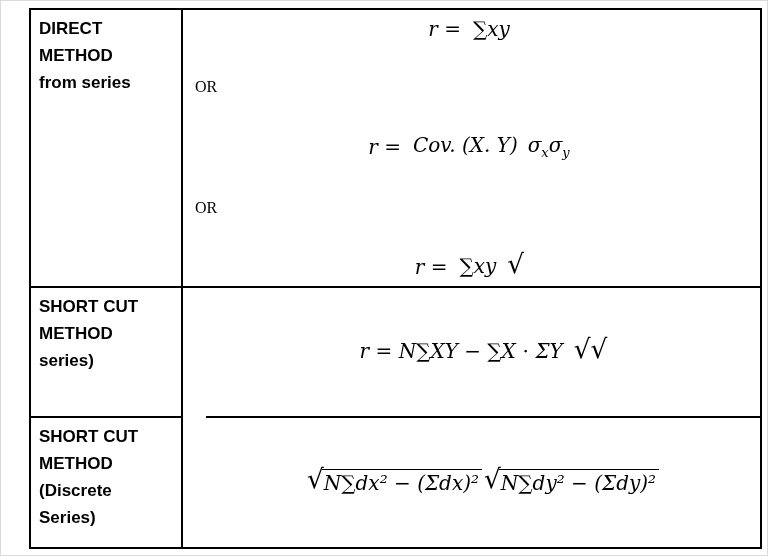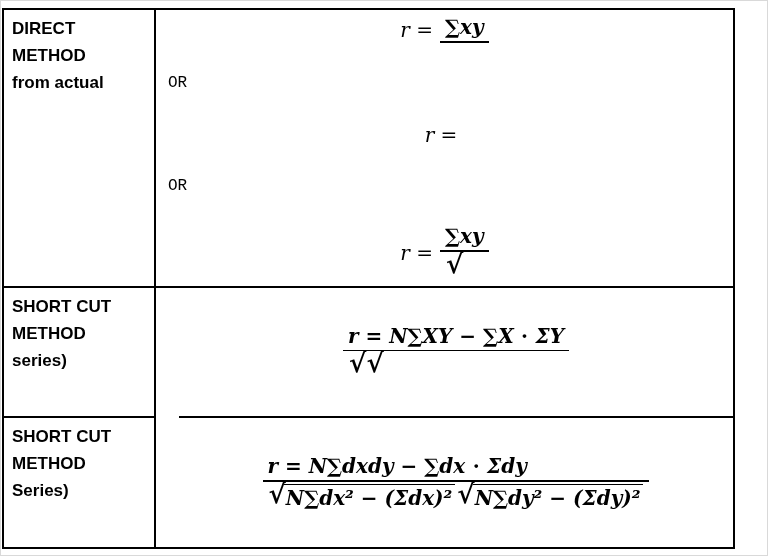--- a/index.html
+++ b/index.html
@@ -7,21 +7,21 @@
     position:relative;
     width:768px;height:556px;
     background:#ffffff;
     box-sizing:border-box;
     border:1px solid #d9d9d9;
     font-family:"Liberation Sans",sans-serif;
     color:#000;
     overflow:hidden;
   }
   .tbl{
-    position:absolute;left:1px;top:7px;
+    position:absolute;left:28px;top:7px;
     width:733px;height:541px;
     box-sizing:border-box;
     border:2px solid #000;
     display:grid;
     grid-template-columns:152px 1fr;
     grid-template-rows:278px 130px 1fr;
     background:#fff;
   }
   .cell{box-sizing:border-box;}
   .lbl{
@@ -47,31 +47,30 @@
     font-family:"DejaVu Serif","Liberation Serif",serif;
     font-style:italic;
     font-size:20px;
     line-height:1.2;
   }
   .eqline{text-align:center;margin:1px 0;}
   .orline{
     text-align:left;
     font-size:16px;
     font-weight:normal;
-    font-family:Liberation Mono, monospace;
+    font-family:Liberation Serif, serif;
     padding-left:2px;
     margin:1px 0;
   }
   .lhs{margin-right:7px;vertical-align:middle;}
   .frac{
     display:inline-flex;
-    flex-direction:column;
-    text-align:left;
+    flex-direction:row;
+    text-align:right;
     vertical-align:middle;
-    font-weight:bold;
   }
   .frac .num{padding:0 5px;}
   .frac .bar{align-self:stretch;height:1.6px;background:#000;margin:2px 0;}
   .frac .den{padding:0 5px;}
   sub{font-size:13px;}
   .sqrt{
     display:inline-flex;
     align-items:flex-start;
     margin:0 1px;
   }
@@ -89,36 +88,40 @@
 </style>
 </head>
 <body>
 
 <div class="screen">
   <div class="tbl">
 
     <div class="cell lbl rowline">
       <div>DIRECT</div>
       <div>METHOD</div>
-      <div>from actual</div>
+      <div>from series</div>
     </div>
 
     <div class="cell fcell rowline">
 
       <div class="eqline math">
         <span class="lhs">r =</span><span class="frac">
             <span class="num">∑xy</span>
             <span class="bar"></span>
           </span>
       </div>
 
       <div class="orline">OR</div>
 
       <div class="eqline math">
-        <span class="lhs">r =</span>
+        <span class="lhs">r =</span><span class="frac">
+            <span class="num">Cov. (X. Y)</span>
+            <span class="bar"></span>
+            <span class="den"><span>σ</span><sub>x</sub><span>σ</span><sub>y</sub></span>
+          </span>
       </div>
 
       <div class="orline">OR</div>
 
       <div class="eqline math">
         <span class="lhs">r =</span><span class="frac">
             <span class="num">∑xy</span>
             <span class="bar"></span>
             <span class="den"><span class="sqrt">
                 <span class="sign">√</span>
@@ -142,26 +145,26 @@
               <span class="sign">√</span>
             </span><span class="sqrt">
               <span class="sign">√</span>
             </span></span>
       </span>
     </div>
 
     <div class="cell lbl">
       <div>SHORT CUT</div>
       <div>METHOD</div>
+      <div>(Discrete</div>
       <div>Series)</div>
     </div>
 
     <div class="cell fcell center">
       <span class="frac math">
-        <span class="num">r = N∑dxdy − ∑dx ⋅ Σdy</span>
         <span class="bar"></span>
         <span class="den"><span class="sqrt">
               <span class="sign">√</span>
               <span class="body">N∑dx² − (Σdx)²</span>
             </span><span class="sqrt">
               <span class="sign">√</span>
               <span class="body">N∑dy² − (Σdy)²</span>
             </span></span>
       </span>
     </div>

